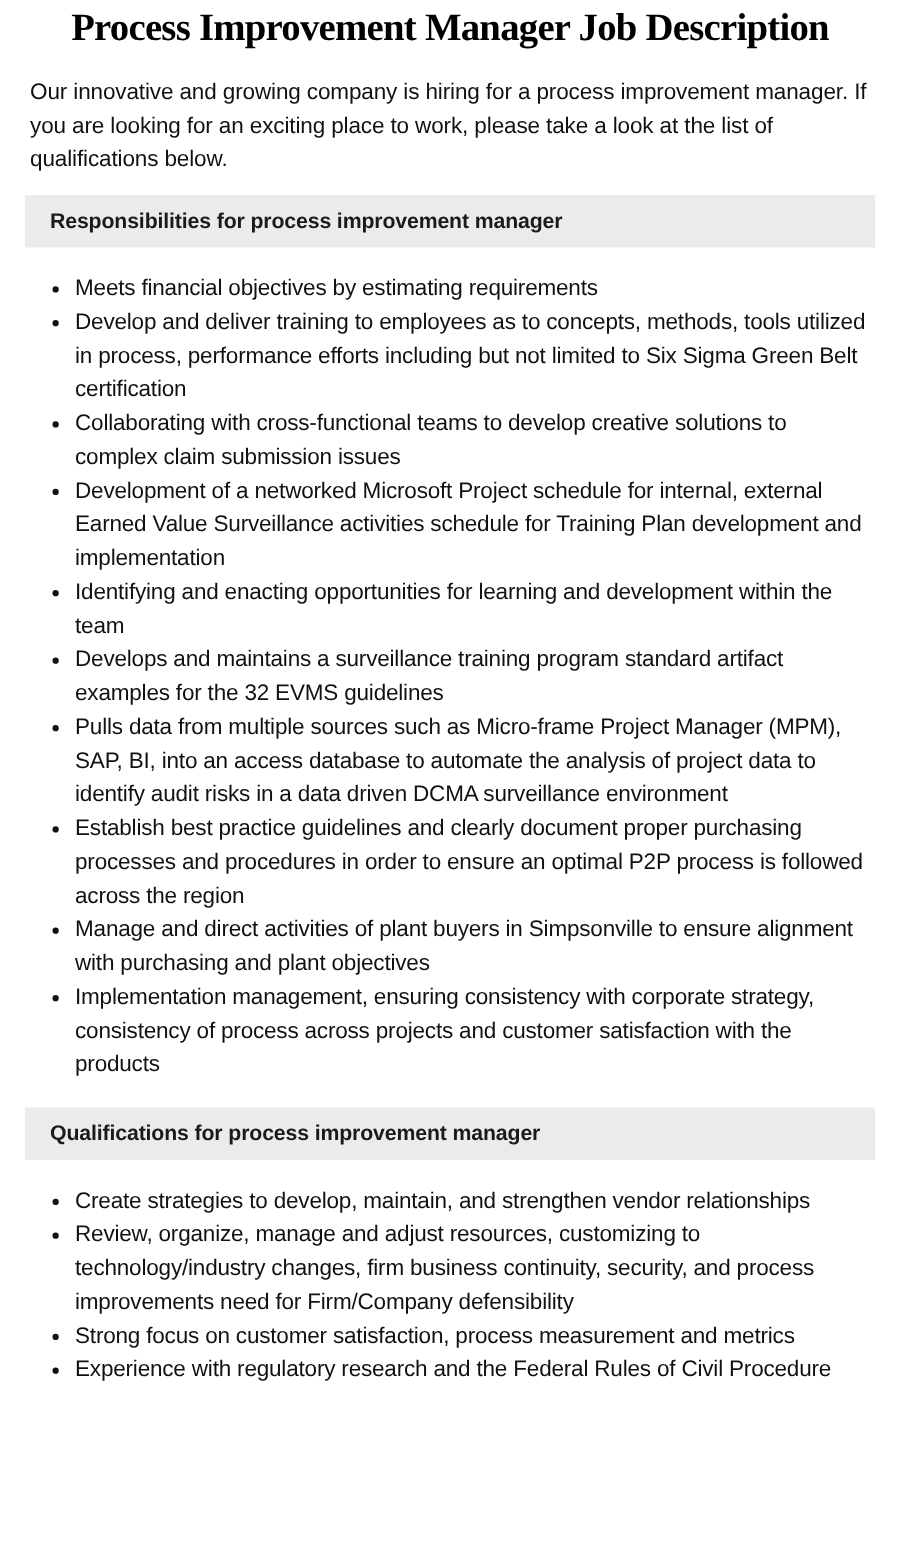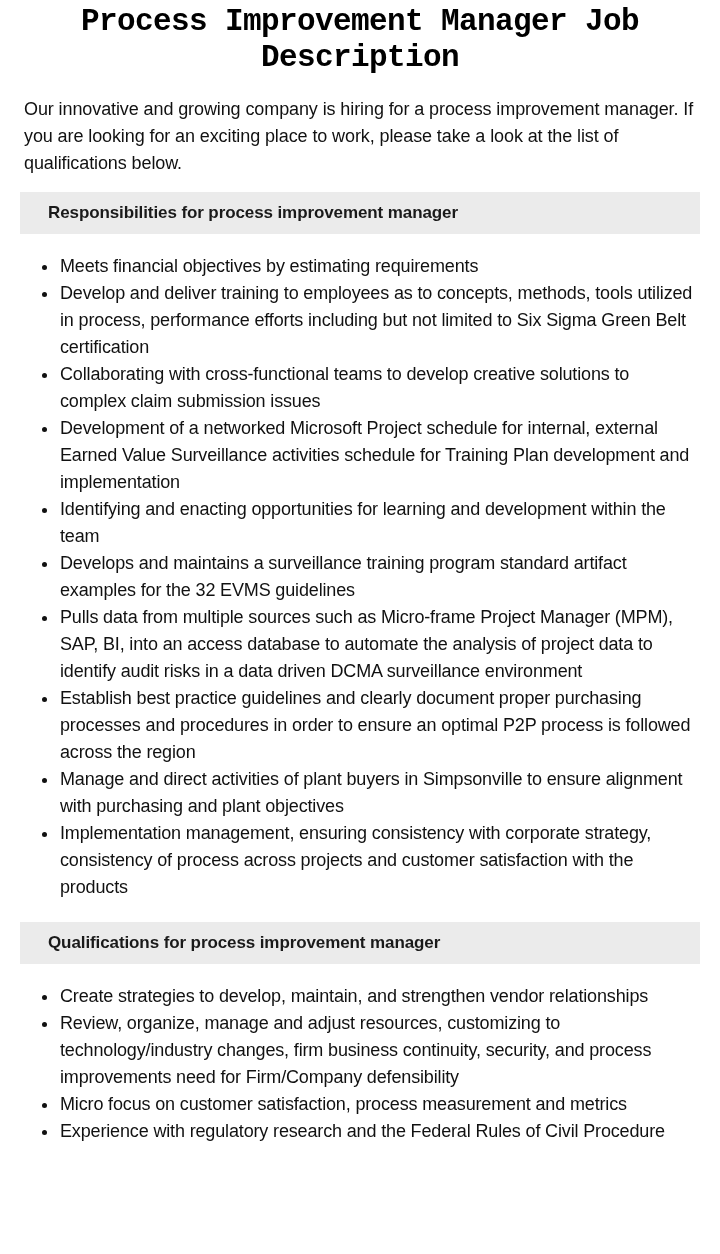--- a/index.html
+++ b/index.html
@@ -16,39 +16,39 @@
     }
     .page {
       padding: 0 20px 0 20px;
       box-sizing: border-box;
       width: 720px;
     }
     .title {
       margin: 0;
       padding-top: 4px;
       text-align: center;
-      font-family: Liberation Mono, monospace;
+      font-family: Liberation Serif, serif;
       font-weight: bold;
       font-size: 31px;
       line-height: 36px;
       letter-spacing: -0.6px;
       color: #000;
     }
     .intro {
       margin: 20px 0 0 4px;
       font-size: 18px;
       line-height: 27px;
       letter-spacing: -0.1px;
     }
     .section-header {
       margin-top: 15px;
       background: #ebebeb;
       height: 42px;
       box-sizing: border-box;
-      padding: 0 28px;
+      padding: 0 20px;
       display: flex;
       align-items: center;
       font-weight: bold;
       font-size: 17px;
       letter-spacing: -0.1px;
       color: #1a1a1a;
     }
     .list {
       margin: 19px 0 0 0;
       padding: 0 0 0 40px;
@@ -94,16 +94,16 @@
     <li>Manage and direct activities of plant buyers in Simpsonville to ensure alignment with purchasing and plant objectives</li>
     <li>Implementation management, ensuring consistency with corporate strategy, consistency of process across projects and customer satisfaction with the products</li>
   </ul>
 
   <div class="section-gap"></div>
 
   <div class="section-header">Qualifications for process improvement manager</div>
   <ul class="list">
     <li>Create strategies to develop, maintain, and strengthen vendor relationships</li>
     <li>Review, organize, manage and adjust resources, customizing to technology/industry changes, firm business continuity, security, and process improvements need for Firm/Company defensibility</li>
-    <li>Micro focus on customer satisfaction, process measurement and metrics</li>
+    <li>Strong focus on customer satisfaction, process measurement and metrics</li>
     <li>Experience with regulatory research and the Federal Rules of Civil Procedure</li>
   </ul>
 </div>
 
 </body></html>

